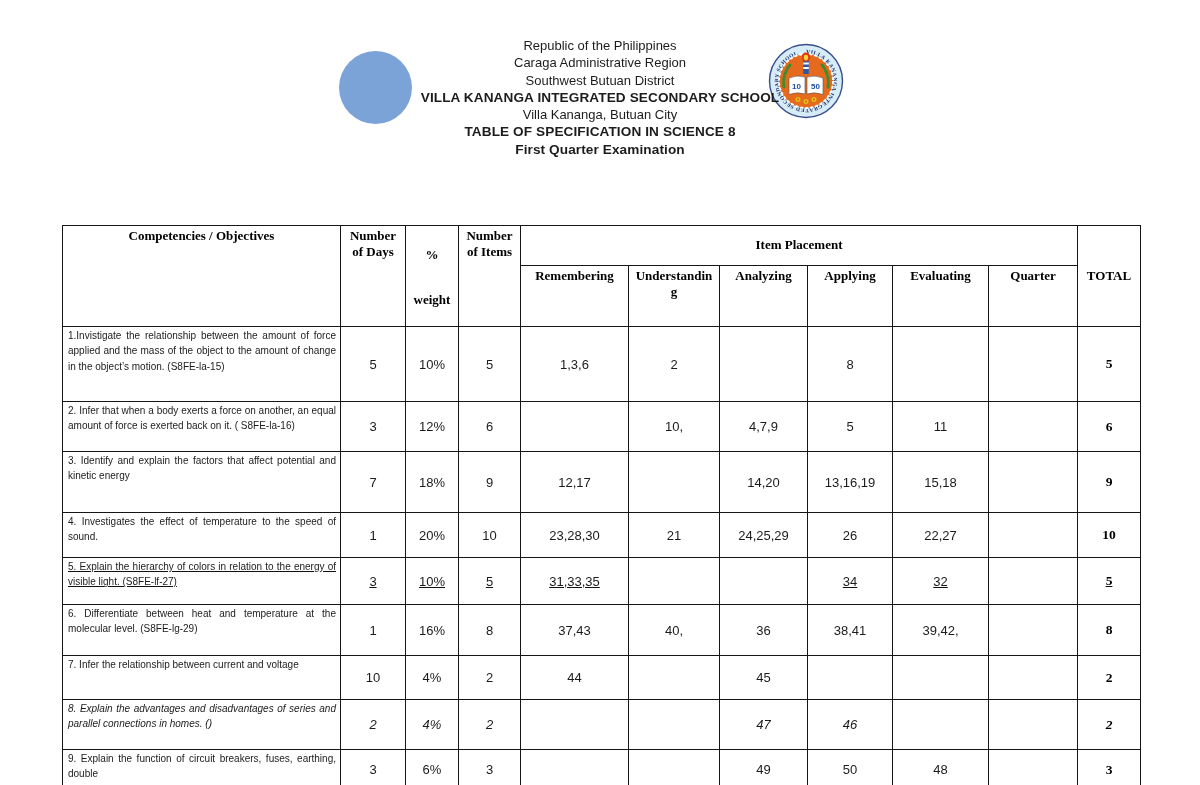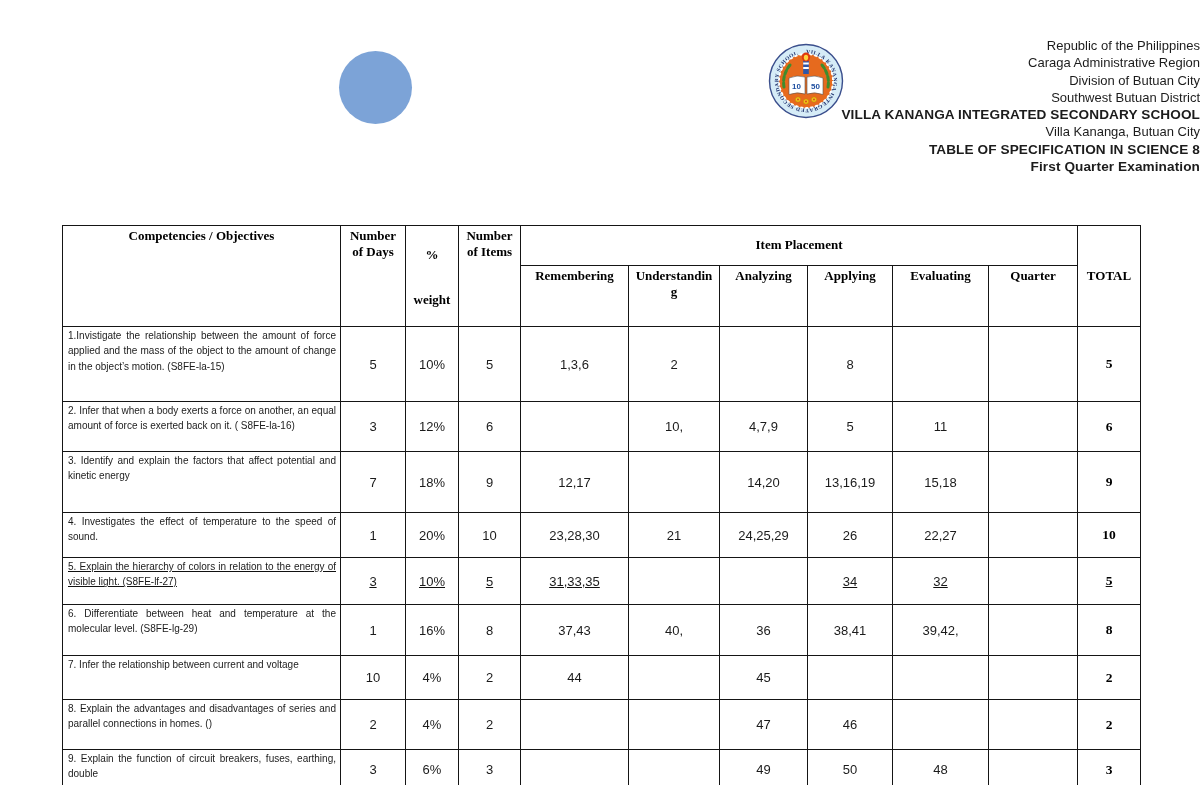--- a/index.html
+++ b/index.html
@@ -1,21 +1,21 @@
 <!DOCTYPE html>
 <html><head>
 <meta charset="utf-8">
 <style>
   html,body{margin:0;padding:0;background:#ffffff;}
   .page{
     position:relative;width:1200px;height:785px;background:#ffffff;overflow:hidden;
     font-family:"Liberation Sans",sans-serif;color:#111;
   }
   
-  .letterhead{position:absolute;top:37px;left:0;width:1200px;text-align:right;}
+  .letterhead{position:absolute;top:37px;left:0;width:1200px;text-align:center;}
   .letterhead .line{font-size:13px;line-height:17.3px;color:#1c1c1c;}
   .letterhead .bold{font-weight:bold;font-size:13.6px;letter-spacing:.1px;}
   .seal-placeholder{
     position:absolute;left:339px;top:51px;width:73px;height:73px;border-radius:50%;
   }
   .school-logo{position:absolute;left:768px;top:43px;width:76px;height:76px;}
   
   table.tos{
     position:absolute;left:62px;top:225px;width:1078px;
     border-collapse:collapse;table-layout:fixed;
@@ -79,21 +79,20 @@
     <circle cx="38" cy="58.5" r="2.6" fill="#f3c21b" stroke="#b98a00" stroke-width="0.5"></circle>
     <circle cx="46" cy="56.5" r="2.6" fill="#f3c21b" stroke="#b98a00" stroke-width="0.5"></circle>
     <circle cx="30" cy="56.5" r="0.9" fill="#d2431c"></circle>
     <circle cx="38" cy="58.5" r="0.9" fill="#d2431c"></circle>
     <circle cx="46" cy="56.5" r="0.9" fill="#d2431c"></circle>
   </svg>
 
   <div class="letterhead">
     <div class="line">Republic of the Philippines</div>
     <div class="line">Caraga Administrative Region</div>
-    <div class="line">Division of Butuan City</div>
     <div class="line">Southwest Butuan District</div>
     <div class="line bold">VILLA KANANGA INTEGRATED SECONDARY SCHOOL</div>
     <div class="line">Villa Kananga, Butuan City</div>
     <div class="line bold">TABLE OF SPECIFICATION IN SCIENCE 8</div>
     <div class="line bold">First Quarter Examination</div>
   </div>
 
   <table class="tos">
     <colgroup>
       <col class="c-comp">
@@ -217,21 +216,21 @@
           <td class="num">4%</td>
           <td class="num">2</td>
           <td class="num">44</td>
           <td class="num"></td>
           <td class="num">45</td>
           <td class="num"></td>
           <td class="num"></td>
           <td class="num"></td>
           <td class="total">2</td>
         </tr>
-        <tr style="height: 50px;">
+        <tr style="height: 50px; font-style: italic;">
           <td class="comp">8. Explain the advantages and disadvantages of series and parallel connections in homes. ()</td>
           <td class="num">2</td>
           <td class="num">4%</td>
           <td class="num">2</td>
           <td class="num"></td>
           <td class="num"></td>
           <td class="num">47</td>
           <td class="num">46</td>
           <td class="num"></td>
           <td class="num"></td>

